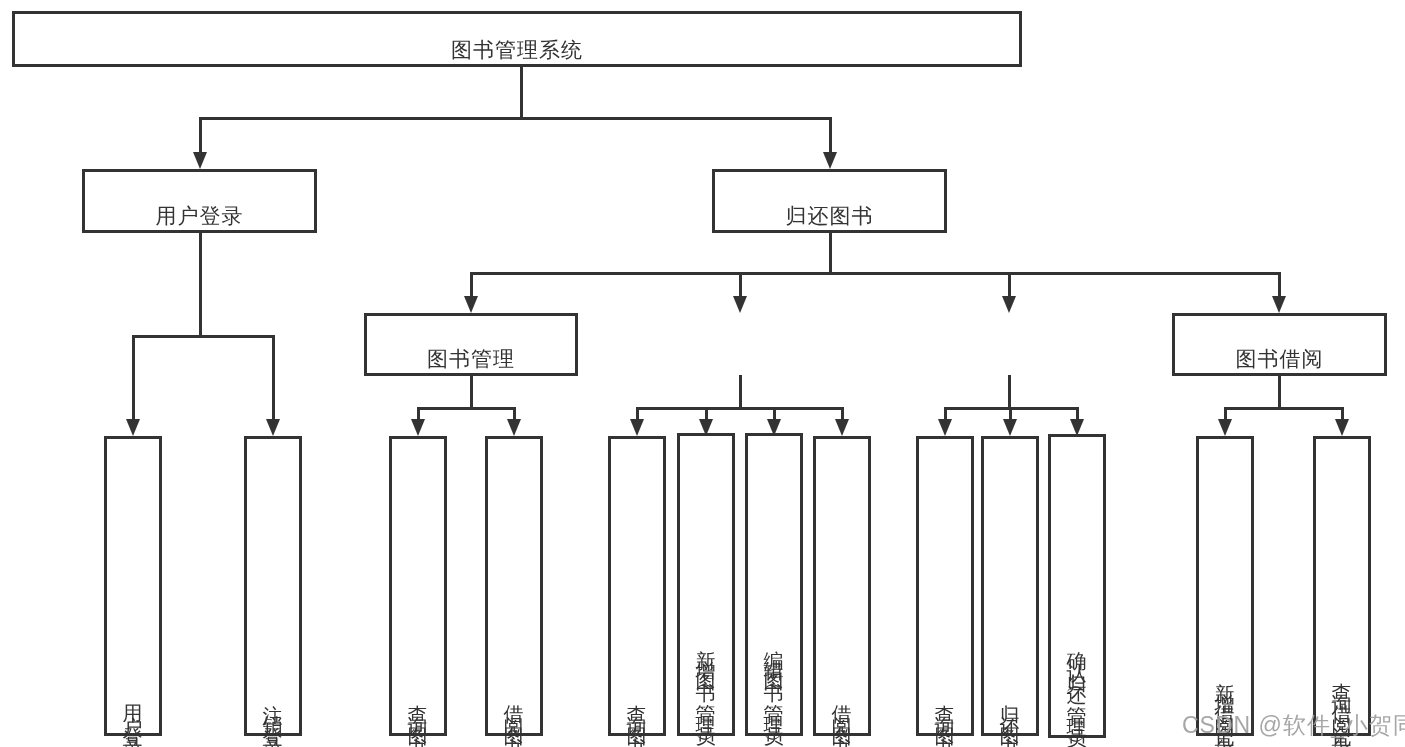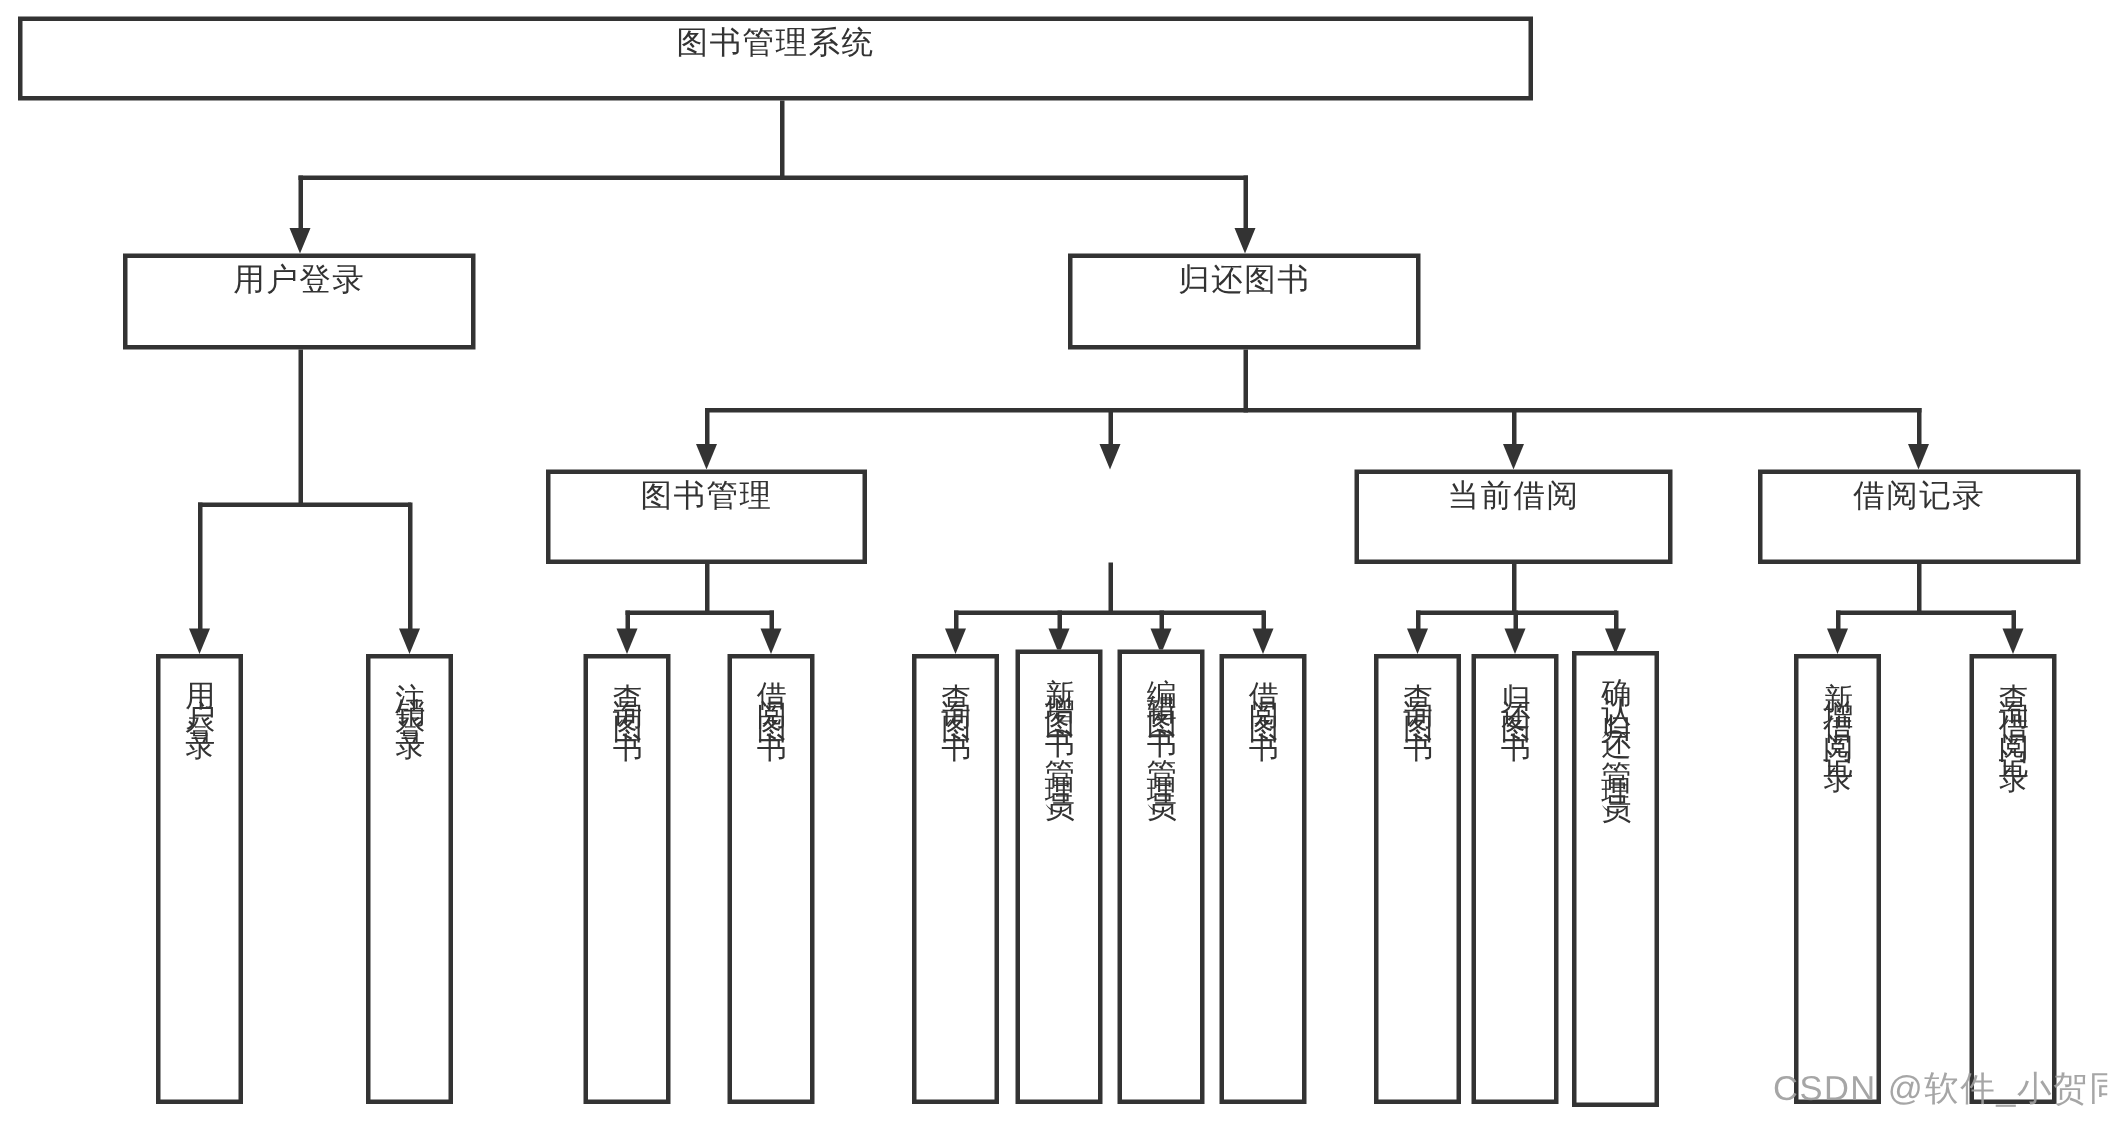--- a/index.html
+++ b/index.html
@@ -4,21 +4,21 @@
 <style>
   html,body { margin:0; padding:0; background:#ffffff; }
   body { font-family:"Liberation Sans","DejaVu Sans",sans-serif; }
   #canvas {
     position:relative; width:1405px; height:747px;
     background:#ffffff; overflow:hidden;
   }
   .box {
     position:absolute; box-sizing:border-box;
     border:3px solid #333333; background:#ffffff;
-    display:flex; align-items:flex-start; justify-content:center;
+    display:flex; align-items:flex-end; justify-content:center;
     color:#333333;
   }
   .hlabel { font-size:21px; letter-spacing:1px; white-space:nowrap; }
   .leaf .vlabel {
     writing-mode:vertical-rl; text-orientation:mixed;
     font-size:20px; letter-spacing:11px; line-height:1;
     white-space:nowrap;
   }
   .line { position:absolute; background:#333333; }
   .vs { width:3px; }
@@ -108,25 +108,22 @@
   <div class="box" style="left:82px; top:169px; width:235px; height:64px;">
     <span class="hlabel">用户登录</span>
   </div>
   <div class="box" style="left:712px; top:169px; width:235px; height:64px;">
     <span class="hlabel">归还图书</span>
   </div>
 
   <div class="box" style="left:364px; top:313px; width:214px; height:63px;">
     <span class="hlabel">图书管理</span>
   </div>
-  <div class="box" style="left:903px; top:313px; width:212px; height:63px;">
-    <span class="hlabel">当前借阅</span>
-  </div>
   <div class="box" style="left:1172px; top:313px; width:215px; height:63px;">
-    <span class="hlabel">借阅记录</span>
+    <span class="hlabel">图书借阅</span>
   </div>
 
   <div class="box leaf" style="left:104px; top:436px; width:58px; height:300px;">
     <span class="vlabel">用户登录</span>
   </div>
   <div class="box leaf" style="left:244px; top:436px; width:58px; height:300px;">
     <span class="vlabel">注销登录</span>
   </div>
 
   <div class="box leaf" style="left:389px; top:436px; width:58px; height:300px;">

